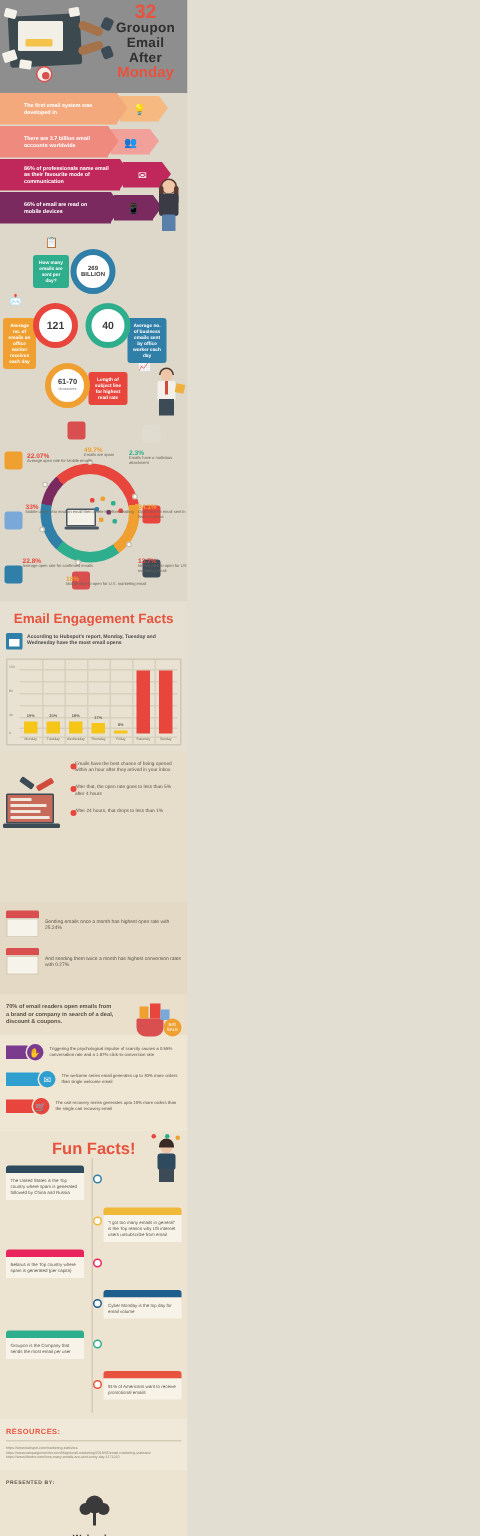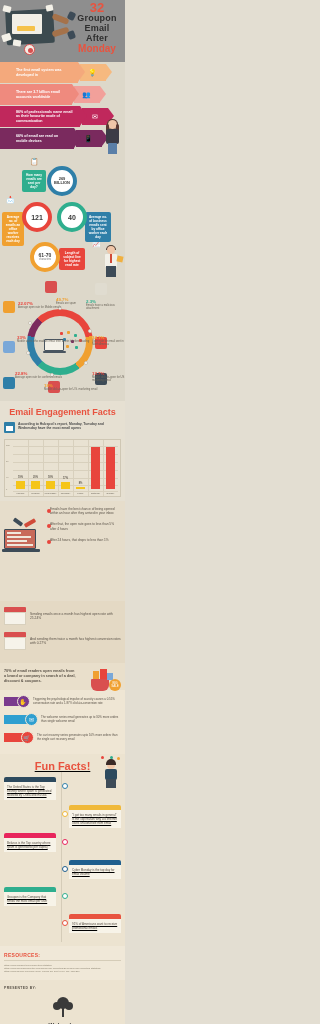--- a/index.html
+++ b/index.html
@@ -194,21 +194,21 @@
   .triggers{ background:#efe6d4; padding:5px 4px; }
   .tg{ position:relative; display:flex; align-items:center; margin-bottom:5px; }
   .tg-bar{ height:9px; border-radius:0 5px 5px 0; flex:none; }
   .tg-circle{
     width:13px; height:13px; border-radius:50%; display:flex; align-items:center; justify-content:center;
     color:#fff; font-size:6px; margin-left:-5px; flex:none; border:1.5px solid #efe6d4;
   }
   .tg-txt{ font-size:2.9px; line-height:3.8px; color:#5a5248; margin-left:3px; }
 
   
-  .fun{ background:#ece3d0; padding:6px 4px 10px; position:relative;text-decoration:underline; }
+  .fun{ background:#ece3d0; padding:6px 4px 10px; position:relative; }
   .fun-title{ color:#e8533f; font-size:11px; font-weight:bold; text-align:center; line-height:12px; }
   .ff-row{ position:relative; display:flex; align-items:flex-start; margin-top:5px; min-height:22px; }
   .ff-head{ height:5px; border-radius:2px 2px 0 0; }
   .ff-body{ background:#f7f3e8; padding:3px; font-size:3px; line-height:4px; color:#5a5248; }
   .ff-dot{ position:absolute; left:58px; top:6px; width:6px; height:6px; border-radius:50%; background:#fff; border:1.5px solid #2f7fa8; }
   .fun-line{ position:absolute; left:60.5px; top:18px; bottom:4px; width:1px; background:#d5ccb8; }
   .lady{ position:absolute; right:3px; top:2px; width:22px; height:32px; }
 
   
   .resources{ background:#f0e8d8; padding:6px 4px; }

